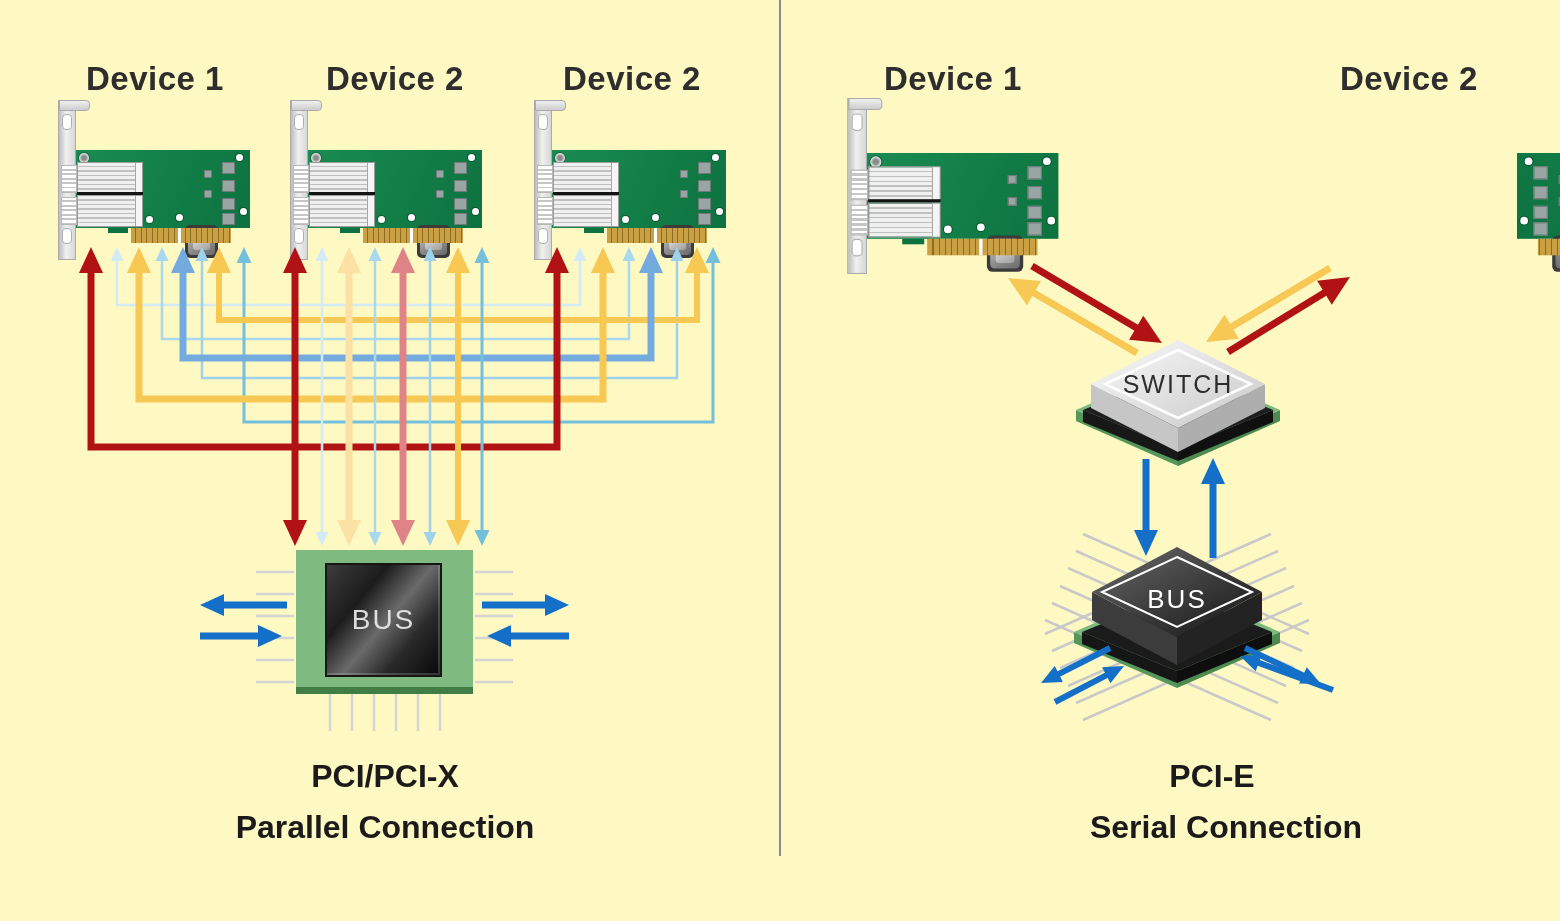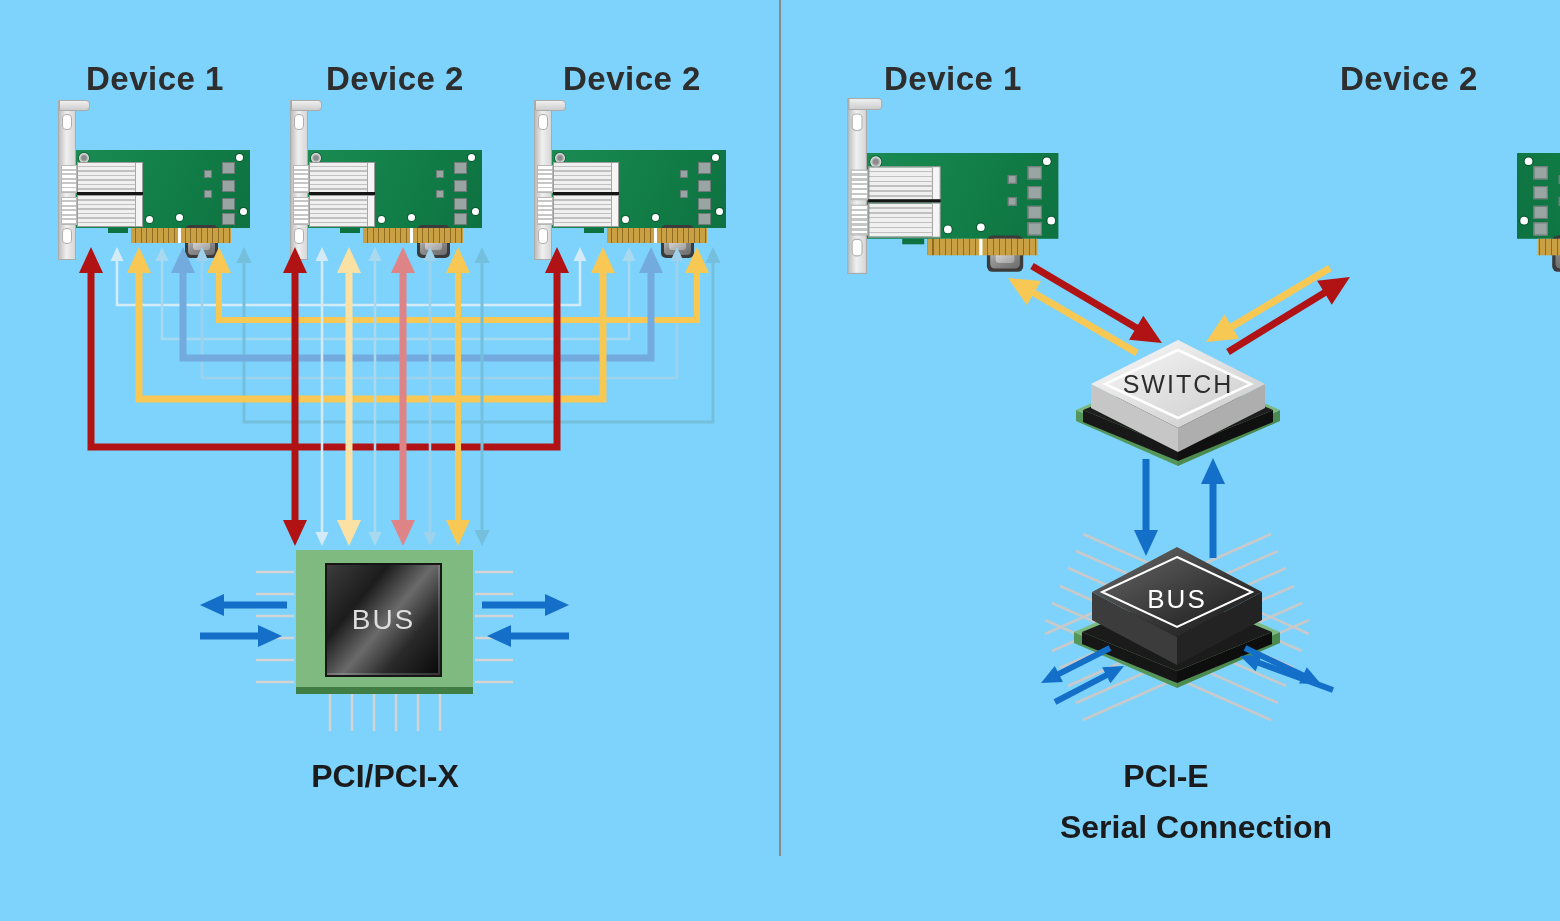--- a/index.html
+++ b/index.html
@@ -1,16 +1,16 @@
 <!DOCTYPE html>
 <html><head>
 <meta charset="utf-8">
 <style>
   html,body{margin:0;padding:0;background:#fff;}
-  #canvas{position:relative;width:1560px;height:921px;background:#7dd3fc;overflow:hidden;
+  #canvas{position:relative;width:1560px;height:921px;background:#fef9c3;overflow:hidden;
           font-family:"Liberation Sans",sans-serif;}
   svg.layer{position:absolute;left:0;top:0;}
   #under{z-index:1;}
   #wires{z-index:3;}
   .divider{position:absolute;left:779px;top:0;width:2px;height:856px;background:#8a8a8a;z-index:0;}
 
   
   .dev-label{position:absolute;top:60px;transform:translateX(-50%);font-size:33px;font-weight:600;
              color:#2e2e2e;letter-spacing:.5px;white-space:nowrap;z-index:4;}
   .caption{position:absolute;transform:translateX(-50%);font-size:32px;font-weight:700;color:#1b1b1b;
@@ -375,15 +375,16 @@
       <polygon points="1041,683 1054.7651596108167,665.9260320695879 1062.9079300848211,681.9789224326249" fill="#146fc8"></polygon>
       <line x1="1055" y1="702" x2="1108.0414727690218" y2="674.3261881205103" stroke="#146fc8" stroke-width="6"></line>
       <polygon points="1124,666 1110.431397136946,683.2305837493896 1102.1052090164358,667.2720565184113" fill="#146fc8"></polygon>
       <line x1="1245" y1="648" x2="1304.7327188999163" y2="676.2944457946971" stroke="#146fc8" stroke-width="6"></line>
       <polygon points="1321,684 1299.072466119478,683.5719136552609 1306.7780203247805,667.3046325551772" fill="#146fc8"></polygon>
       <line x1="1333" y1="690" x2="1256.905641482105" y2="662.1805571009846" stroke="#146fc8" stroke-width="6"></line>
       <polygon points="1240,656 1261.87432464172,654.4144649267082 1255.6937675407355,671.3201064088132" fill="#146fc8"></polygon>
     </svg>
 
   <div class="caption" style="left:385px;top:758px">PCI/PCI-X</div>
-  <div class="caption" style="left:1166px;top:758px">PCI-E</div>
-  <div class="caption" style="left:1196px;top:809px">Serial Connection</div>
+  <div class="caption" style="left:385px;top:809px">Parallel Connection</div>
+  <div class="caption" style="left:1212px;top:758px">PCI-E</div>
+  <div class="caption" style="left:1226px;top:809px">Serial Connection</div>
 </div>
 
 </body></html>

